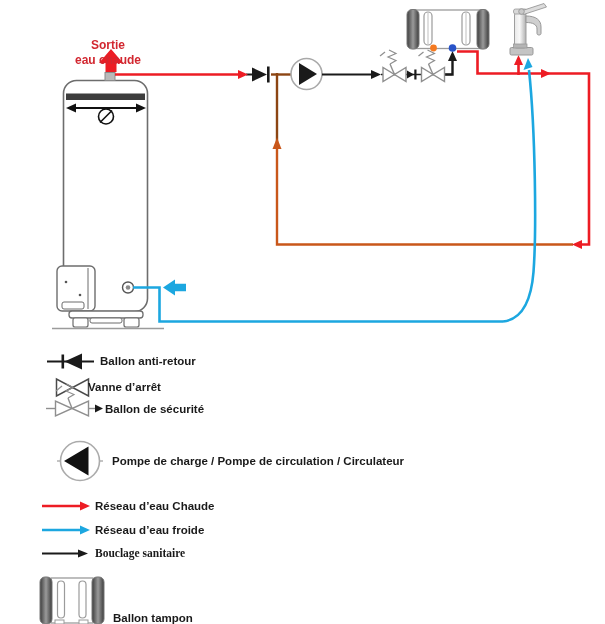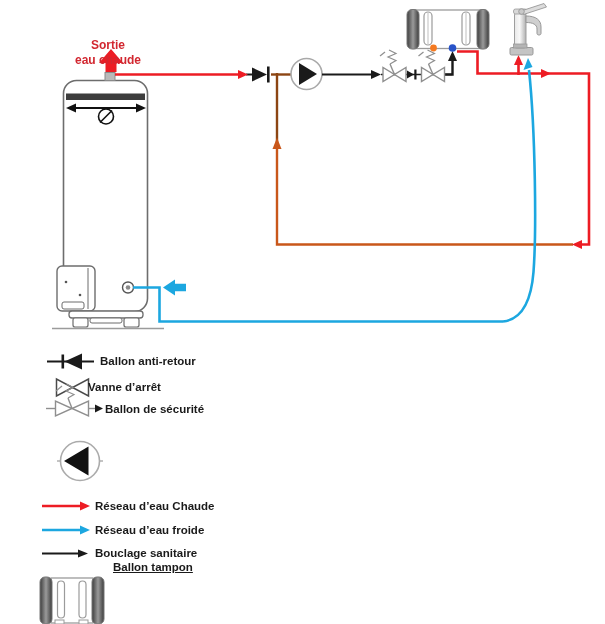--- a/index.html
+++ b/index.html
@@ -13,22 +13,22 @@
   #hot-outlet-label{left:52px;top:12px;width:112px;text-align:center;
     font-size:12px;line-height:15px;color:#D22730;margin-top:26px;}
   #cold-inlet-label{left:187px;top:271px;font-size:11.5px;line-height:14px;color:#1B9DD9;}
   .legend-label{color:#1a1a1a;font-size:11.5px;line-height:14px;}
   #lg0{left:100px;top:354px;}
   #lg1{left:88px;top:380px;}
   #lg2{left:105px;top:402px;}
   #lg3{left:112px;top:454px;}
   #lg4{left:95px;top:499px;}
   #lg5{left:95px;top:523px;}
-  #lg6{left:95px;top:546px;}
-  #lg7{left:113px;top:560px;text-decoration:underline;}
+  #lg6{left:95px;top:546px;font-family:Liberation Serif, serif;}
+  #lg7{left:113px;top:611px;}
 </style>
 </head>
 <body>
 
 <div id="stage">
 
   <svg id="diagram-svg" width="605" height="624" viewBox="0 0 605 624">
     <defs>
       <linearGradient id="cap" x1="0" y1="0" x2="1" y2="0">
         <stop offset="0" stop-color="#3c3c3c"></stop>
@@ -210,18 +210,19 @@
 
   <div class="lbl" id="hot-outlet-label">
     <span>Sortie</span>
     <span>eau chaude</span>
   </div>
 
 
   <div class="lbl legend-label" id="lg0">Ballon anti-retour</div>
   <div class="lbl legend-label" id="lg1">Vanne d’arrêt</div>
   <div class="lbl legend-label" id="lg2">Ballon de sécurité</div>
+  <div class="lbl legend-label" id="lg3">Pompe de charge / Pompe de circulation / Circulateur</div>
   <div class="lbl legend-label" id="lg4">Réseau d’eau Chaude</div>
   <div class="lbl legend-label" id="lg5">Réseau d’eau froide</div>
   <div class="lbl legend-label" id="lg6">Bouclage sanitaire</div>
   <div class="lbl legend-label" id="lg7">Ballon tampon</div>
 
 </div>
 
 </body></html>

